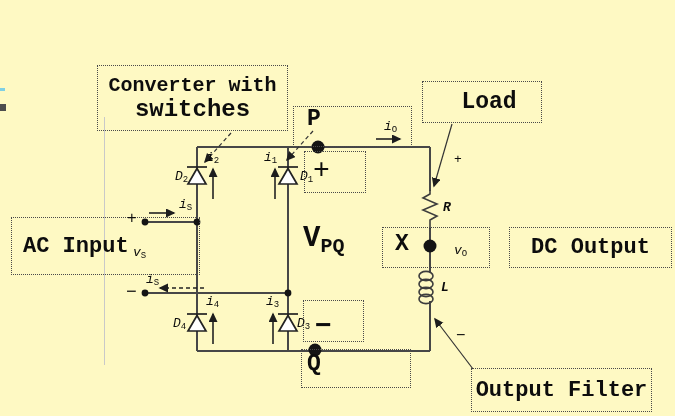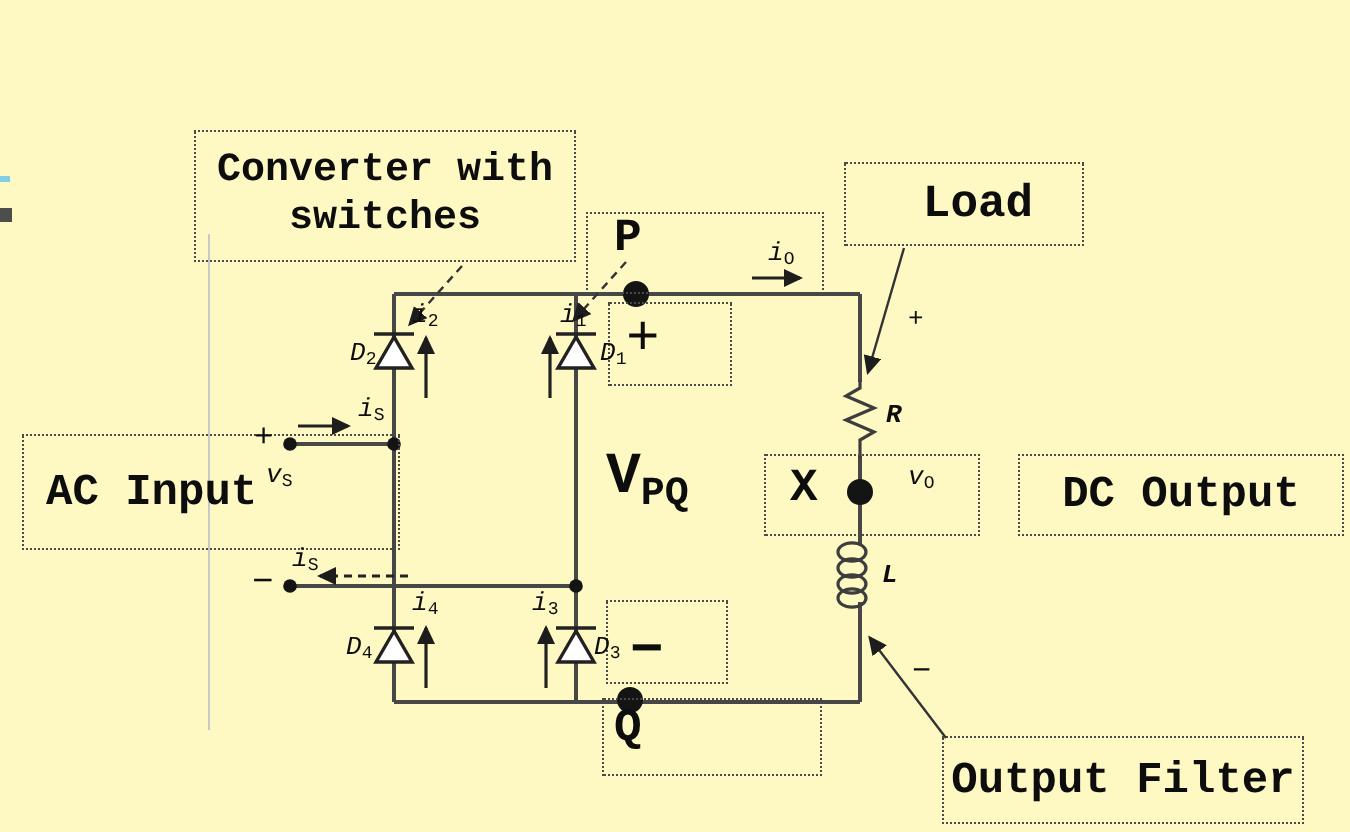--- a/index.html
+++ b/index.html
@@ -97,21 +97,21 @@
     <g stroke="#333" stroke-width="1.2" fill="none">
       <path d="M452,124 L434,186" marker-end="url(#ah)"></path>
       <path d="M473,369 L435,319" marker-end="url(#ah)"></path>
       <path d="M231,133 L205,162" stroke-dasharray="4 3" marker-end="url(#ah)"></path>
       <path d="M313,131 L287,160" stroke-dasharray="4 3" marker-end="url(#ah)"></path>
     </g>
   </svg>
 
   <div class="box" style="left:97px;top:65px;width:191px;height:66px;flex-direction:column;">
     <span class="bt" style="font-size:20px;line-height:24px;">Converter with</span>
-    <span class="bt" style="font-size:20px;line-height:24px;">switches</span>
+    <span class="bt" style="font-size:24px;line-height:24px;">switches</span>
   </div>
 
   <div class="box" style="left:422px;top:81px;width:120px;height:42px;justify-content:center;padding-left:14px;">
     <span class="bt" style="font-size:23px;">Load</span>
   </div>
 
   <div class="box" style="left:11px;top:217px;width:189px;height:58px;justify-content:flex-start;padding-left:11px;">
     <span class="bt" style="font-size:22px;">AC Input</span>
   </div>
 
@@ -137,40 +137,40 @@
     <span class="bold" style="font-size:29px;">V</span><span class="bold" style="font-size:20px;vertical-align:-6px;">PQ</span>
   </div>
 
   <div class="lbl" style="left:313px;top:157px;font-size:28px;">+</div>
   <div class="lbl" style="left:315px;top:313px;font-size:28px;font-weight:bold;">−</div>
   <div class="lbl" style="left:127px;top:211px;font-size:16px;">+</div>
   <div class="lbl" style="left:126px;top:283px;font-size:18px;">−</div>
   <div class="lbl" style="left:454px;top:153px;font-size:13px;">+</div>
   <div class="lbl" style="left:456px;top:328px;font-size:16px;">−</div>
 
-  <div class="lbl math" style="left:133px;top:231px;">
+  <div class="lbl math" style="left:133px;top:246px;">
     <span class="it">v</span><span class="sb">S</span>
   </div>
-  <div class="lbl math" style="left:454px;top:232px;">
+  <div class="lbl math" style="left:454px;top:244px;">
     <span class="it">v</span><span class="sb">O</span>
   </div>
 
   <div class="lbl math" style="left:384px;top:120px;">
     <span class="it">i</span><span class="sb">O</span>
   </div>
   <div class="lbl math" style="left:179px;top:198px;">
     <span class="it">i</span><span class="sb">S</span>
   </div>
   <div class="lbl math" style="left:146px;top:273px;">
     <span class="it">i</span><span class="sb">S</span>
   </div>
   <div class="lbl math" style="left:206px;top:151px;">
     <span class="it">i</span><span class="sb">2</span>
   </div>
-  <div class="lbl math" style="left:280px;top:151px;">
+  <div class="lbl math" style="left:264px;top:151px;">
     <span class="it">i</span><span class="sb">1</span>
   </div>
   <div class="lbl math" style="left:206px;top:295px;text-align:right;">
     <span class="it">i</span><span class="sb">4</span>
   </div>
   <div class="lbl math" style="left:266px;top:295px;">
     <span class="it">i</span><span class="sb">3</span>
   </div>
 
   <div class="lbl math" style="left:175px;top:170px;">

